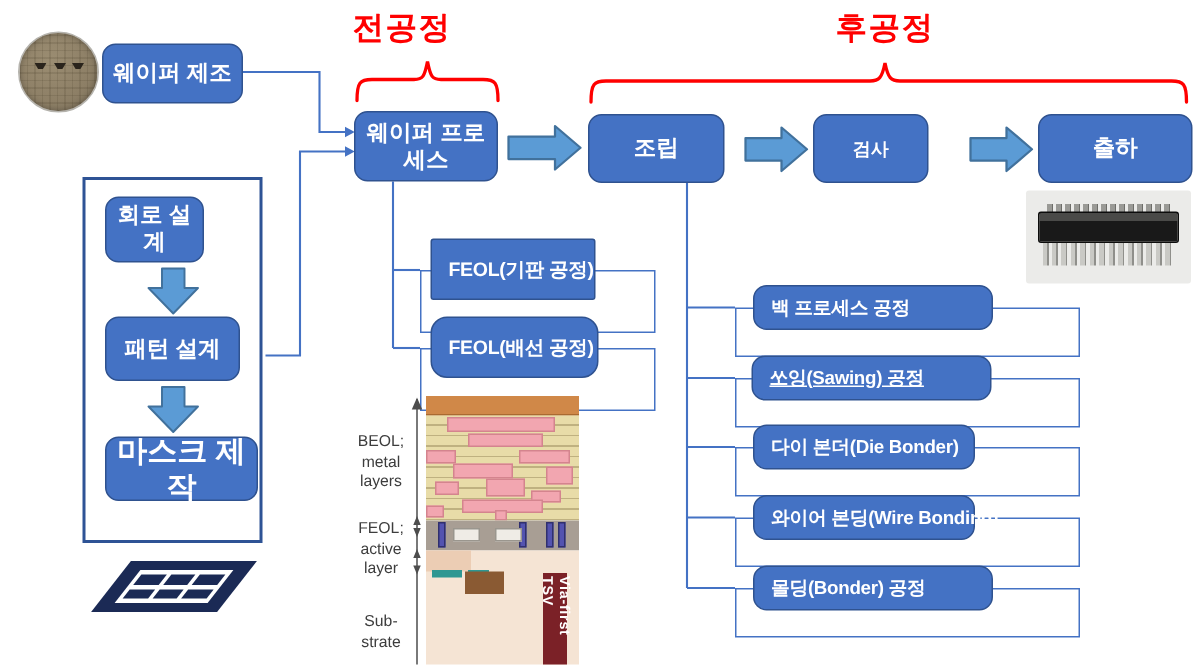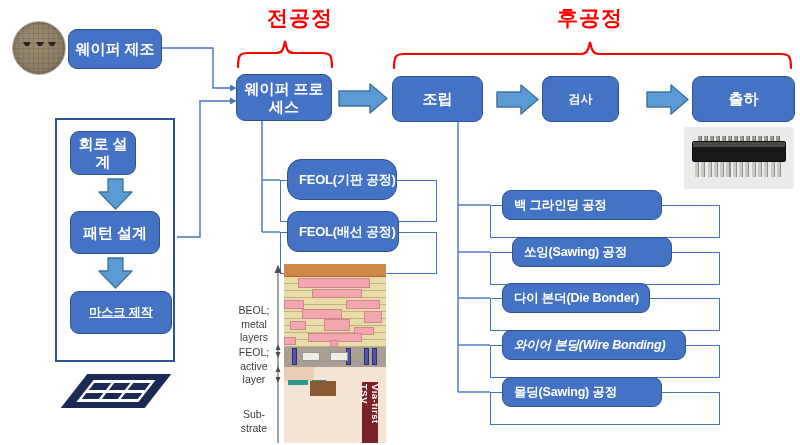--- a/index.html
+++ b/index.html
@@ -85,21 +85,21 @@
     padding-top:2px;box-sizing:border-box;letter-spacing:.5px;
   }
   .xs-label{
     position:absolute;width:48px;color:#3d3d3d;font-size:10.5px;line-height:1.3;
     text-align:center;white-space:pre-line;z-index:2;
   }
 </style>
 </head>
 <body>
 
-<div class="redlabel" style="left:254px;top:4px;width:92px;">전공정</div>
+<div class="redlabel" style="left:222px;top:4px;width:92px;">전공정</div>
 <div class="redlabel" style="left:544px;top:4px;width:92px;">후공정</div>
 
 <svg id="overlay-svg" width="800" height="445" viewBox="0 0 800 445">
 
   <path d="M238,67 C238,55 240,53 248,53 L276,53 C282,53 283,51 285,41 C287,51 288,53 294,53 L322,53 C330,53 332,55 332,67" fill="none" stroke="#ff0000" stroke-width="2.2" stroke-linecap="round"></path>
   <path d="M394,68 C394,56 396,54 404,54 L580,54 C586,54 588,52 590,42 C592,52 594,54 600,54 L781,54 C789,54 791,56 791,68" fill="none" stroke="#ff0000" stroke-width="2.2" stroke-linecap="round"></path>
 
   <path d="M339,91 L370,91 L370,84 L387,98.5 L370,113 L370,106 L339,106 Z" fill="#5b9bd5" stroke="#41719c" stroke-width="1.5" stroke-linejoin="round"></path>
   <path d="M497,92 L521,92 L521,85 L538,99.5 L521,114 L521,107 L497,107 Z" fill="#5b9bd5" stroke="#41719c" stroke-width="1.5" stroke-linejoin="round"></path>
   <path d="M647,92 L671,92 L671,85 L688,99.5 L671,114 L671,107 L647,107 Z" fill="#5b9bd5" stroke="#41719c" stroke-width="1.5" stroke-linejoin="round"></path>
@@ -143,37 +143,37 @@
 
 <div class="bluebox" style="left:68px;top:29px;width:94px;height:40px;font-size:15px;">웨이퍼 제조</div>
 <div class="bluebox" style="left:236px;top:74px;width:96px;height:47px;font-size:15px;padding:2px;">웨이퍼 프로세스</div>
 <div class="bluebox" style="left:392px;top:76px;width:91px;height:46px;font-size:15px;">조립</div>
 <div class="bluebox" style="left:542px;top:76px;width:77px;height:46px;font-size:12px;">검사</div>
 <div class="bluebox" style="left:692px;top:76px;width:103px;height:46px;font-size:15px;">출하</div>
 
 <div id="design-container"></div>
 <div class="bluebox" style="left:70px;top:131px;width:66px;height:44px;font-size:15px;">회로 설계</div>
 <div class="bluebox" style="left:70px;top:211px;width:90px;height:43px;font-size:15px;">패턴 설계</div>
-<div class="bluebox" style="left:70px;top:291px;width:102px;height:43px;font-size:12px;text-decoration:underline;">마스크 제작</div>
+<div class="bluebox" style="left:70px;top:291px;width:102px;height:43px;font-size:20px;">마스크 제작</div>
 
 <div class="underlay" style="left:280px;top:180px;width:157px;height:42px;"></div>
 <div class="underlay" style="left:280px;top:232px;width:157px;height:42px;"></div>
-<div class="bluebox listbox" style="left:287px;top:159px;width:110px;height:41px;font-size:13px;border-radius:14px;">FEOL(기판 공정)</div>
+<div class="bluebox listbox" style="left:287px;top:159px;width:110px;height:41px;font-size:13px;border-radius:2px;">FEOL(기판 공정)</div>
 <div class="bluebox listbox" style="left:287px;top:211px;width:112px;height:41px;font-size:13px;border-radius:11px;">FEOL(배선 공정)</div>
 
 <div class="underlay" style="left:490px;top:205px;width:230px;height:33px;"></div>
 <div class="underlay" style="left:490px;top:252px;width:230px;height:33px;"></div>
 <div class="underlay" style="left:490px;top:298px;width:230px;height:33px;"></div>
 <div class="underlay" style="left:490px;top:345px;width:230px;height:33px;"></div>
 <div class="underlay" style="left:490px;top:392px;width:230px;height:33px;"></div>
-<div class="bluebox listbox" style="left:502px;top:190px;width:160px;height:30px;">백 그라인딩 공정</div>
-<div class="bluebox listbox" style="left:512px;top:237px;width:160px;height:30px;">쏘잉(Sawing) 공정</div>
+<div class="bluebox listbox" style="left:502px;top:190px;width:160px;height:30px;">백 프로세스 공정</div>
+<div class="bluebox listbox" style="left:501px;top:237px;width:160px;height:30px;text-decoration:underline;">쏘잉(Sawing) 공정</div>
 <div class="bluebox listbox" style="left:502px;top:283px;width:148px;height:30px;">다이 본더(Die Bonder)</div>
-<div class="bluebox listbox" style="left:502px;top:330px;width:184px;height:30px;font-style:italic;">와이어 본딩(Wire Bonding)</div>
-<div class="bluebox listbox" style="left:502px;top:377px;width:160px;height:30px;">몰딩(Sawing) 공정</div>
+<div class="bluebox listbox" style="left:502px;top:330px;width:148px;height:30px;">와이어 본딩(Wire Bonding)</div>
+<div class="bluebox listbox" style="left:502px;top:377px;width:160px;height:30px;">몰딩(Bonder) 공정</div>
 
 <div id="chip-image">
   <div class="chip-backpins"></div>
   <div class="chip-body"></div>
   <div class="chip-pins"></div>
 </div>
 
 <div id="mask-icon">
   <div id="mask-inner">
     <div class="mask-cell"></div>
@@ -211,20 +211,20 @@
   </div>
   <div class="xs-sub">
     <div class="xs-strip"></div>
     <div class="teal" style="left:4px;width:20px;"></div>
     <div class="teal" style="left:28px;width:14px;"></div>
     <div class="brown"></div>
   </div>
   <div id="tsv-bar">Via-first TSV</div>
 </div>
 
-<div class="xs-label" style="left:230px;top:288px;margin-top:16px;">BEOL;
+<div class="xs-label" style="left:230px;top:288px;">BEOL;
 metal
 layers</div>
 <div class="xs-label" style="left:230px;top:346px;">FEOL;
 active
 layer</div>
 <div class="xs-label" style="left:230px;top:408px;">Sub-
 strate</div>
 
 </body></html>

